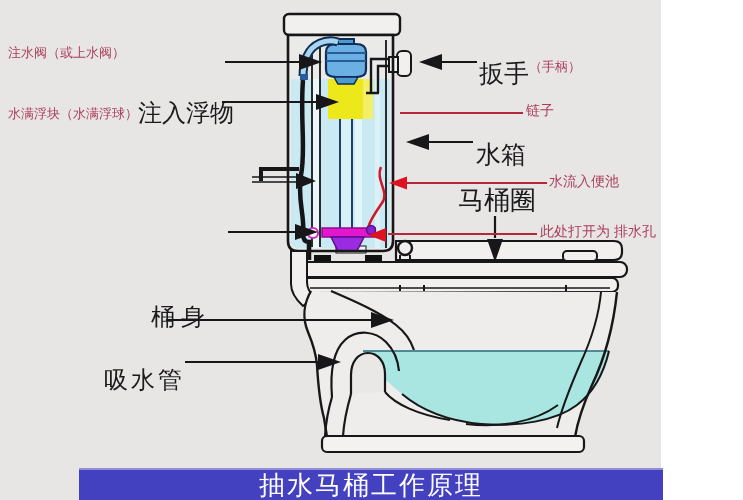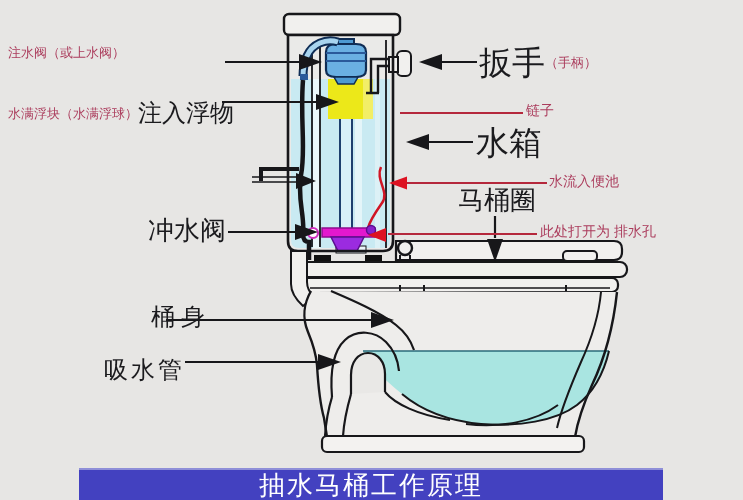--- a/index.html
+++ b/index.html
@@ -1,23 +1,23 @@
 <!DOCTYPE html>
 <html><head>
 <meta charset="utf-8">
 <style>
   html,body{margin:0;padding:0;}
   body{width:743px;height:500px;overflow:hidden;font-family:"Liberation Sans","DejaVu Sans",sans-serif;}
-  #stage{position:relative;width:743px;height:500px;background:#e7e6e4;}
+  #stage{position:relative;width:661px;height:500px;background:#e7e6e4;}
   #diagram{position:absolute;left:0;top:0;}
   .lbl{position:absolute;white-space:nowrap;line-height:1;}
   .row{display:flex;align-items:center;}
   .blk{color:#1b1b1e;font-weight:500;}
   .red{color:#ab3c5c;font-weight:500;}
-  .f24{font-size:24px;} .f25{font-size:33px;} .f26{font-size:26px;}
+  .f24{font-size:24px;} .f25{font-size:25px;margin-top:15px;} .f26{font-size:26px;}
   .f13{font-size:13px;} .f14{font-size:14px;}
   .sp6{letter-spacing:6px;} .sp3{letter-spacing:3px;}
   #banner{position:absolute;left:79px;top:468px;width:584px;height:32px;
           background:#4341c0;border-top:2px solid #8f8fd8;
           display:flex;align-items:center;justify-content:center;}
   #banner .t{color:#ffffff;font-size:26px;font-weight:500;letter-spacing:2px;padding-bottom:2px;}
 </style>
 </head>
 <body>
 
@@ -180,38 +180,37 @@
   <div class="lbl row" style="left:8px;top:46px;">
     <span class="red f13">注水阀（或上水阀）</span>
   </div>
 
   <div class="lbl row" style="left:8px;top:85px;margin-top:16px;">
     <span class="red f13">水满浮块（水满浮球）</span>
       <span class="blk f24">注入浮物</span>
   </div>
 
 
-  <div class="lbl blk f26" style="left:148px;top:217px;">冲水阀</div>
 
   <div class="lbl row" style="left:479px;top:46px;">
     <span class="blk f25">扳手</span>
       <span class="red f13">（手柄）</span>
   </div>
 
   <div class="lbl red f14" style="left:526px;top:103px;">链子</div>
 
   <div class="lbl blk f25" style="left:476px;top:127px;font-family:Liberation Serif, serif;">水箱</div>
 
   <div class="lbl red f14" style="left:549px;top:174px;">水流入便池</div>
 
   <div class="lbl blk f26" style="left:458px;top:187px;">马桶圈</div>
 
   <div class="lbl red f14" style="left:540px;top:224px;">此处打开为 排水孔</div>
 
   <div class="lbl blk f24 sp6" style="left:107px;top:305px;margin-left:44px;">桶身</div>
 
-  <div class="lbl blk f24 sp3" style="left:104px;top:358px;">吸水管</div>
+  <div class="lbl blk f24 sp3" style="left:104px;top:368px;">吸水管</div>
 
   <div id="banner">
     <span class="t">抽水马桶工作原理</span>
   </div>
 
 </div>
 
 </body></html>

